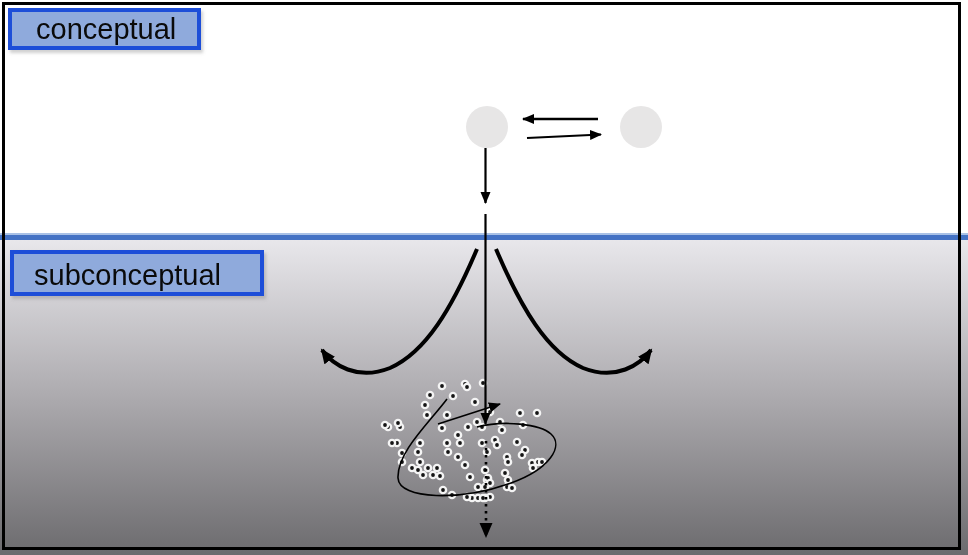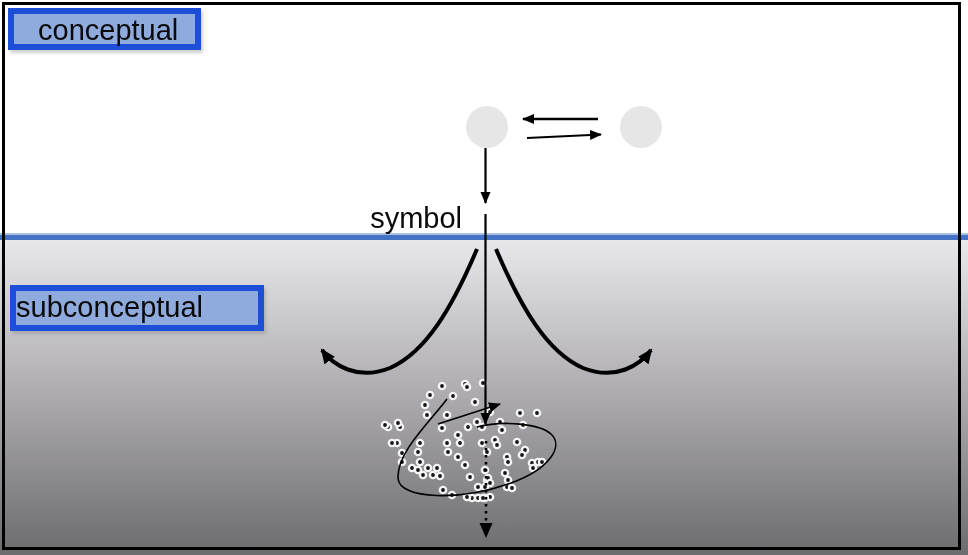--- a/index.html
+++ b/index.html
@@ -17,26 +17,26 @@
     background:var(--divider_blue);border-top:2px solid var(--divider_blue_light);
     z-index:2;
   }
   .frame{
     position:absolute;left:2px;top:2px;width:959px;height:548px;box-sizing:border-box;
     border:3px solid var(--frame_black);z-index:3;pointer-events:none;
   }
   .label-box{
     position:absolute;box-sizing:border-box;z-index:6;
     background:var(--label_bg);
-    border:6px solid #1d4ed8;
+    border:4px solid #1d4ed8;
     box-shadow:2px 3px 3px rgba(120,120,120,0.35);
-    color:var(--text_color);font-size:29px;display:flex;align-items:flex-start;
+    color:var(--text_color);font-size:29px;display:flex;align-items:flex-end;
   }
   .label-conceptual{left:8px;top:8px;width:193px;height:42px;padding-left:24px;}
-  .label-subconceptual{left:10px;top:250px;width:254px;height:46px;margin-top:35px;}
+  .label-subconceptual{left:10px;top:250px;width:254px;height:46px;padding-left:20px;}
   .float-text{position:absolute;z-index:6;color:var(--text_color);}
   .text-analogy{left:500px;top:68px;width:124px;text-align:center;font-size:30px;}
   .text-symbol{left:330px;top:202px;width:132px;text-align:right;font-size:29px;}
   .node{
     position:absolute;width:42px;height:42px;border-radius:50%;
     background:var(--node_fill);z-index:5;
   }
   .node-left{left:466px;top:106px;}
   .node-right{left:620px;top:106px;}
   svg.overlay{position:absolute;left:0;top:0;z-index:5;}
@@ -52,21 +52,20 @@
   <div class="divider"></div>
   <div class="frame"></div>
 
   <div class="label-box label-conceptual">
     <span>conceptual</span>
   </div>
   <div class="label-box label-subconceptual">
     <span>subconceptual</span>
   </div>
 
-  <div class="float-text text-symbol">symbol</div>
 
   <div class="node node-left"></div>
   <div class="node node-right"></div>
 
   <svg class="overlay" width="968" height="555" viewBox="0 0 968 555">
     <defs>
       <marker id="ah" markerUnits="userSpaceOnUse" markerWidth="14" markerHeight="12" refX="11" refY="5" orient="auto">
         <path class="mk" d="M0,0 L12,5 L0,10 Z"></path>
       </marker>
       <marker id="ahb" markerUnits="userSpaceOnUse" markerWidth="18" markerHeight="16" refX="13" refY="6.5" orient="auto">

